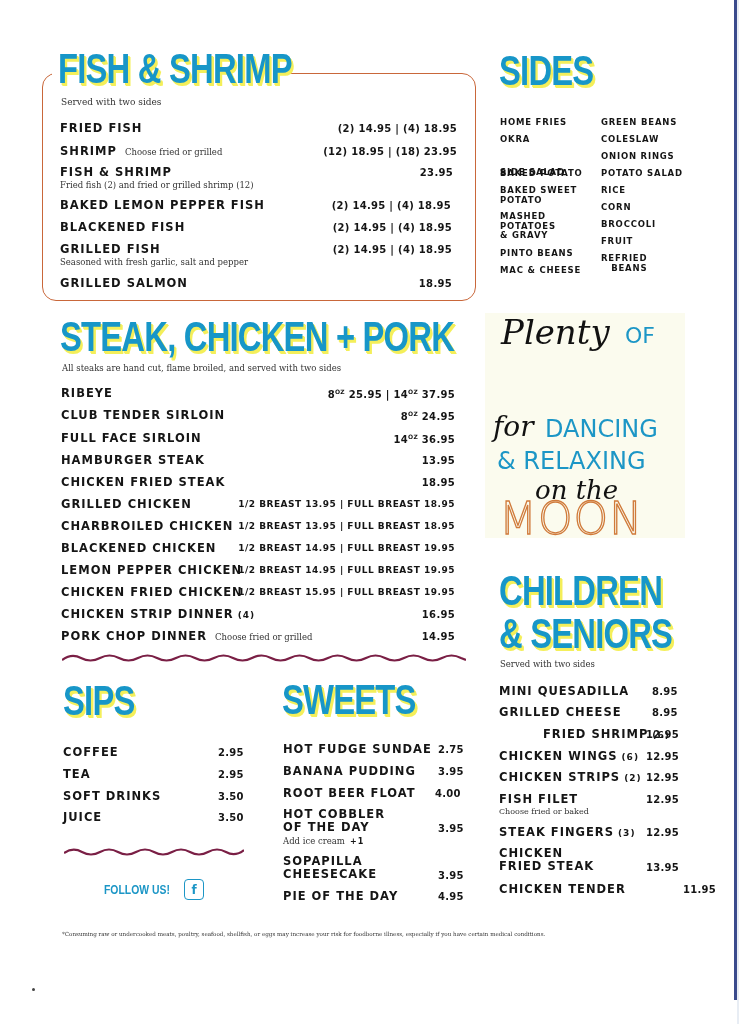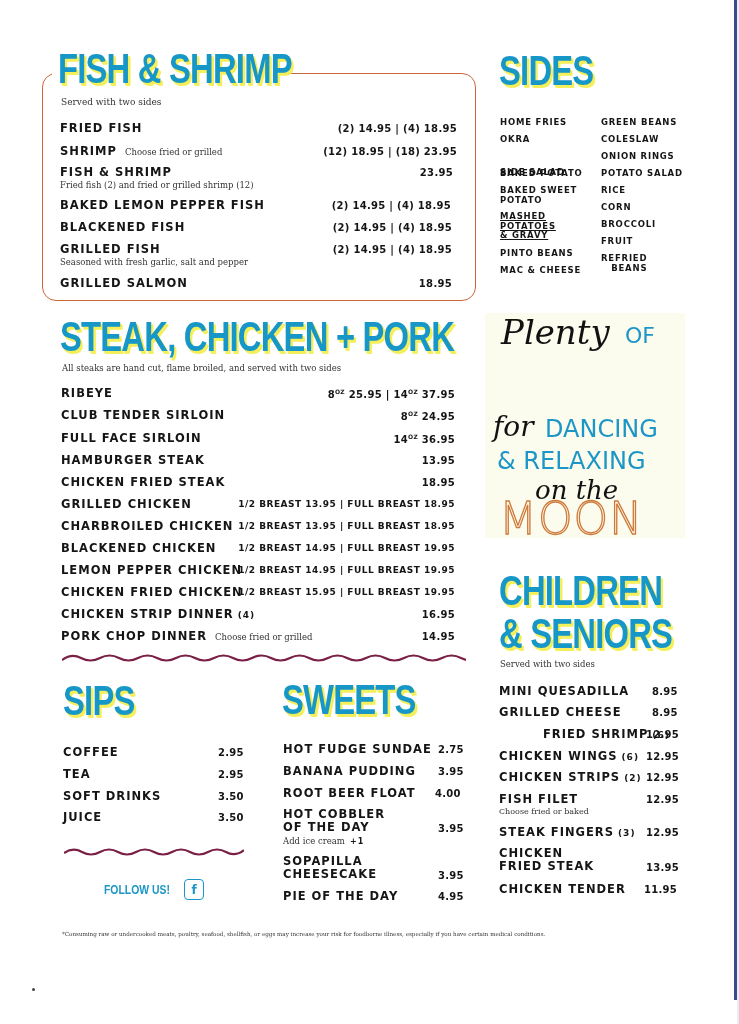--- a/index.html
+++ b/index.html
@@ -185,21 +185,21 @@
 
 <section>
   <div class="h1" style="left:499px; top:50px; font-size:42px;">SIDES</div>
 
   <div class="side-item" style="left:500px; top:118px;">HOME FRIES</div>
   <div class="side-item" style="left:500px; top:135px;">OKRA</div>
   <div class="side-item" style="left:500px; top:168px;">SIDE SALAD</div>
   <div class="side-item" style="left:500px; top:169px;">BAKED POTATO</div>
   <div class="side-item" style="left:500px; top:186px;">BAKED SWEET
 POTATO</div>
-  <div class="side-item" style="left:500px; top:212px;text-decoration:underline;">MASHED
+  <div class="side-item" style="left:500px; top:212px;">MASHED
 POTATOES
 &amp; GRAVY</div>
   <div class="side-item" style="left:500px; top:249px;">PINTO BEANS</div>
   <div class="side-item" style="left:500px; top:266px;">MAC &amp; CHEESE</div>
 
   <div class="side-item" style="left:601px; top:118px;">GREEN BEANS</div>
   <div class="side-item" style="left:601px; top:135px;">COLESLAW</div>
   <div class="side-item" style="left:601px; top:152px;">ONION RINGS</div>
   <div class="side-item" style="left:601px; top:169px;">POTATO SALAD</div>
   <div class="side-item" style="left:601px; top:186px;">RICE</div>
@@ -348,21 +348,21 @@
   </div>
   <div class="price" style="left:646px; top:827px;">12.95</div>
 
   <div class="name" style="position:absolute; left:499px; top:847px; white-space:pre-line; line-height:13px;">CHICKEN
 FRIED STEAK</div>
   <div class="price" style="left:646px; top:862px;">13.95</div>
 
   <div class="row" style="left:499px; top:882px;">
       <span class="name">CHICKEN TENDER</span>
     </div>
-  <div class="price" style="left:644px; top:884px;">11.95</div>
+  <div class="price" style="left:683px; top:884px;">11.95</div>
 </section>
 
 <section>
   <div class="h1" style="left:63px; top:680px; font-size:42px;">SIPS</div>
 
   <div class="row" style="left:63px; top:745px;">
       <span class="name">COFFEE</span>
     </div>
   <div class="price" style="left:218px; top:747px;">2.95</div>
 

